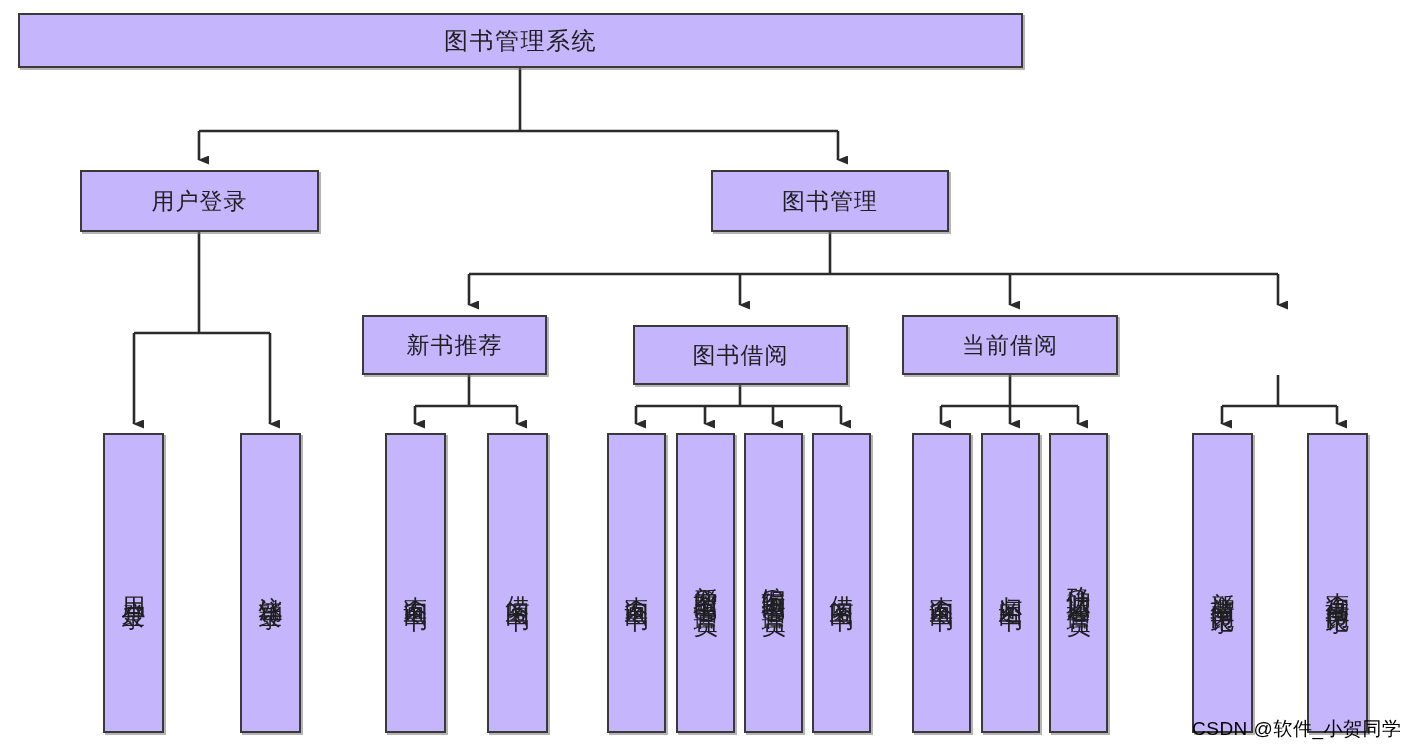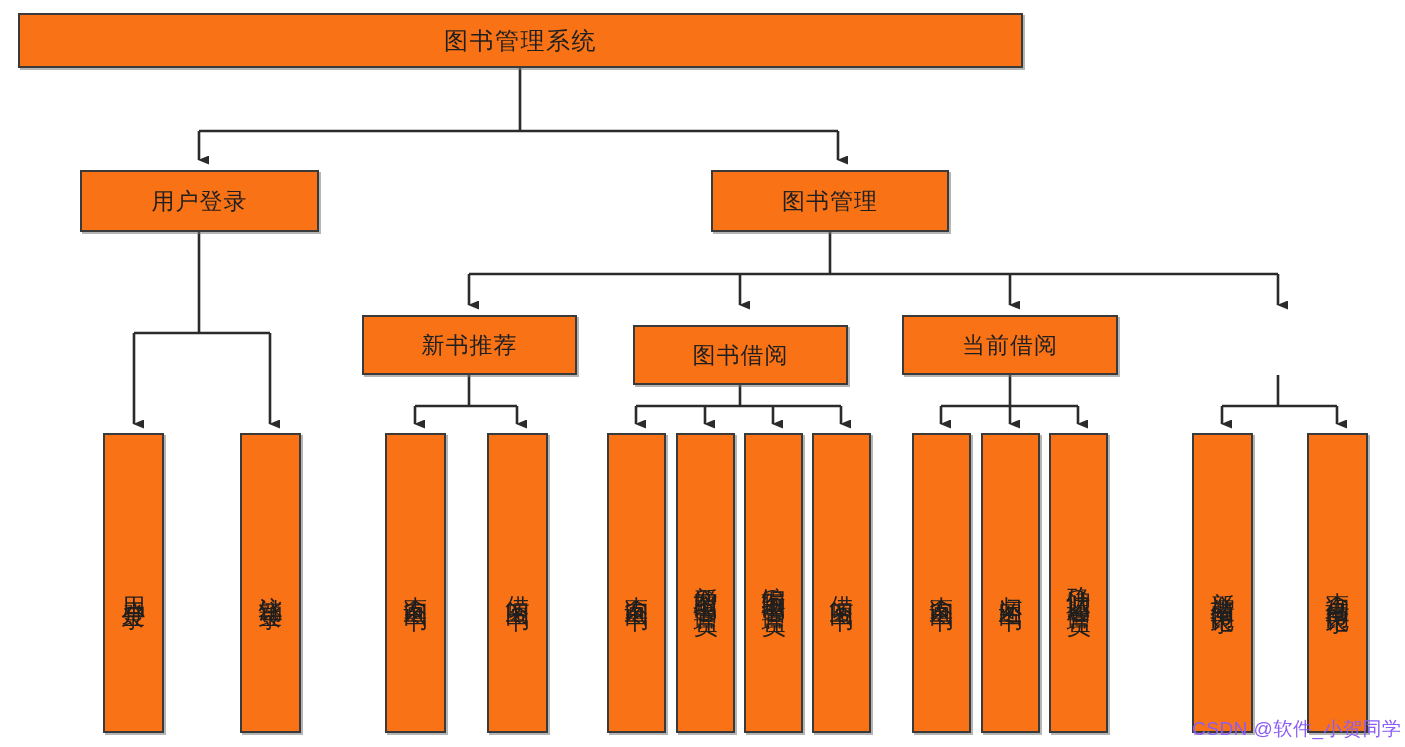--- a/index.html
+++ b/index.html
@@ -21,21 +21,21 @@
     position: absolute;
     left: 0;
     top: 0;
     width: 1405px;
     height: 747px;
     pointer-events: none;
   }
   .node {
     position: absolute;
     box-sizing: border-box;
-    background: #f97316;
+    background: #c4b5fd;
     border: 2px solid #3a3a3a;
     box-shadow: 2px 2px 0 rgba(120,120,120,0.55);
     display: flex;
     align-items: center;
     justify-content: center;
     color: #1f1f1f;
   }
   .node .lbl {
     display: block;
     text-align: center;
@@ -62,21 +62,21 @@
     text-orientation: upright;
     font-size: 24px;
     line-height: 1.0;
     letter-spacing: 4px;
     white-space: normal;
     max-height: 100%;
   }
   .watermark {
     position: absolute;
     font-size: 19px;
-    color: #8b5cf6;
+    color: #000000;
     letter-spacing: 0.5px;
     white-space: nowrap;
     user-select: none;
   }
 </style>
 </head>
 <body>
 
 <div id="canvas">
 
@@ -134,21 +134,21 @@
     <span class="lbl">图书管理系统</span>
   </div>
 
   <div class="node h" style="left:80px; top:170px; width:239px; height:62px;">
     <span class="lbl">用户登录</span>
   </div>
   <div class="node h" style="left:711px; top:170px; width:238px; height:62px;">
     <span class="lbl">图书管理</span>
   </div>
 
-  <div class="node h" style="left:362px; top:315px; width:215px; height:60px;">
+  <div class="node h" style="left:362px; top:315px; width:185px; height:60px;">
     <span class="lbl">新书推荐</span>
   </div>
   <div class="node h" style="left:633px; top:325px; width:215px; height:60px;">
     <span class="lbl">图书借阅</span>
   </div>
   <div class="node h" style="left:902px; top:315px; width:216px; height:60px;justify-content:center;">
     <span class="lbl">当前借阅</span>
   </div>
 
   <div class="node v" style="left:103px; top:433px; width:61px; height:300px;">

